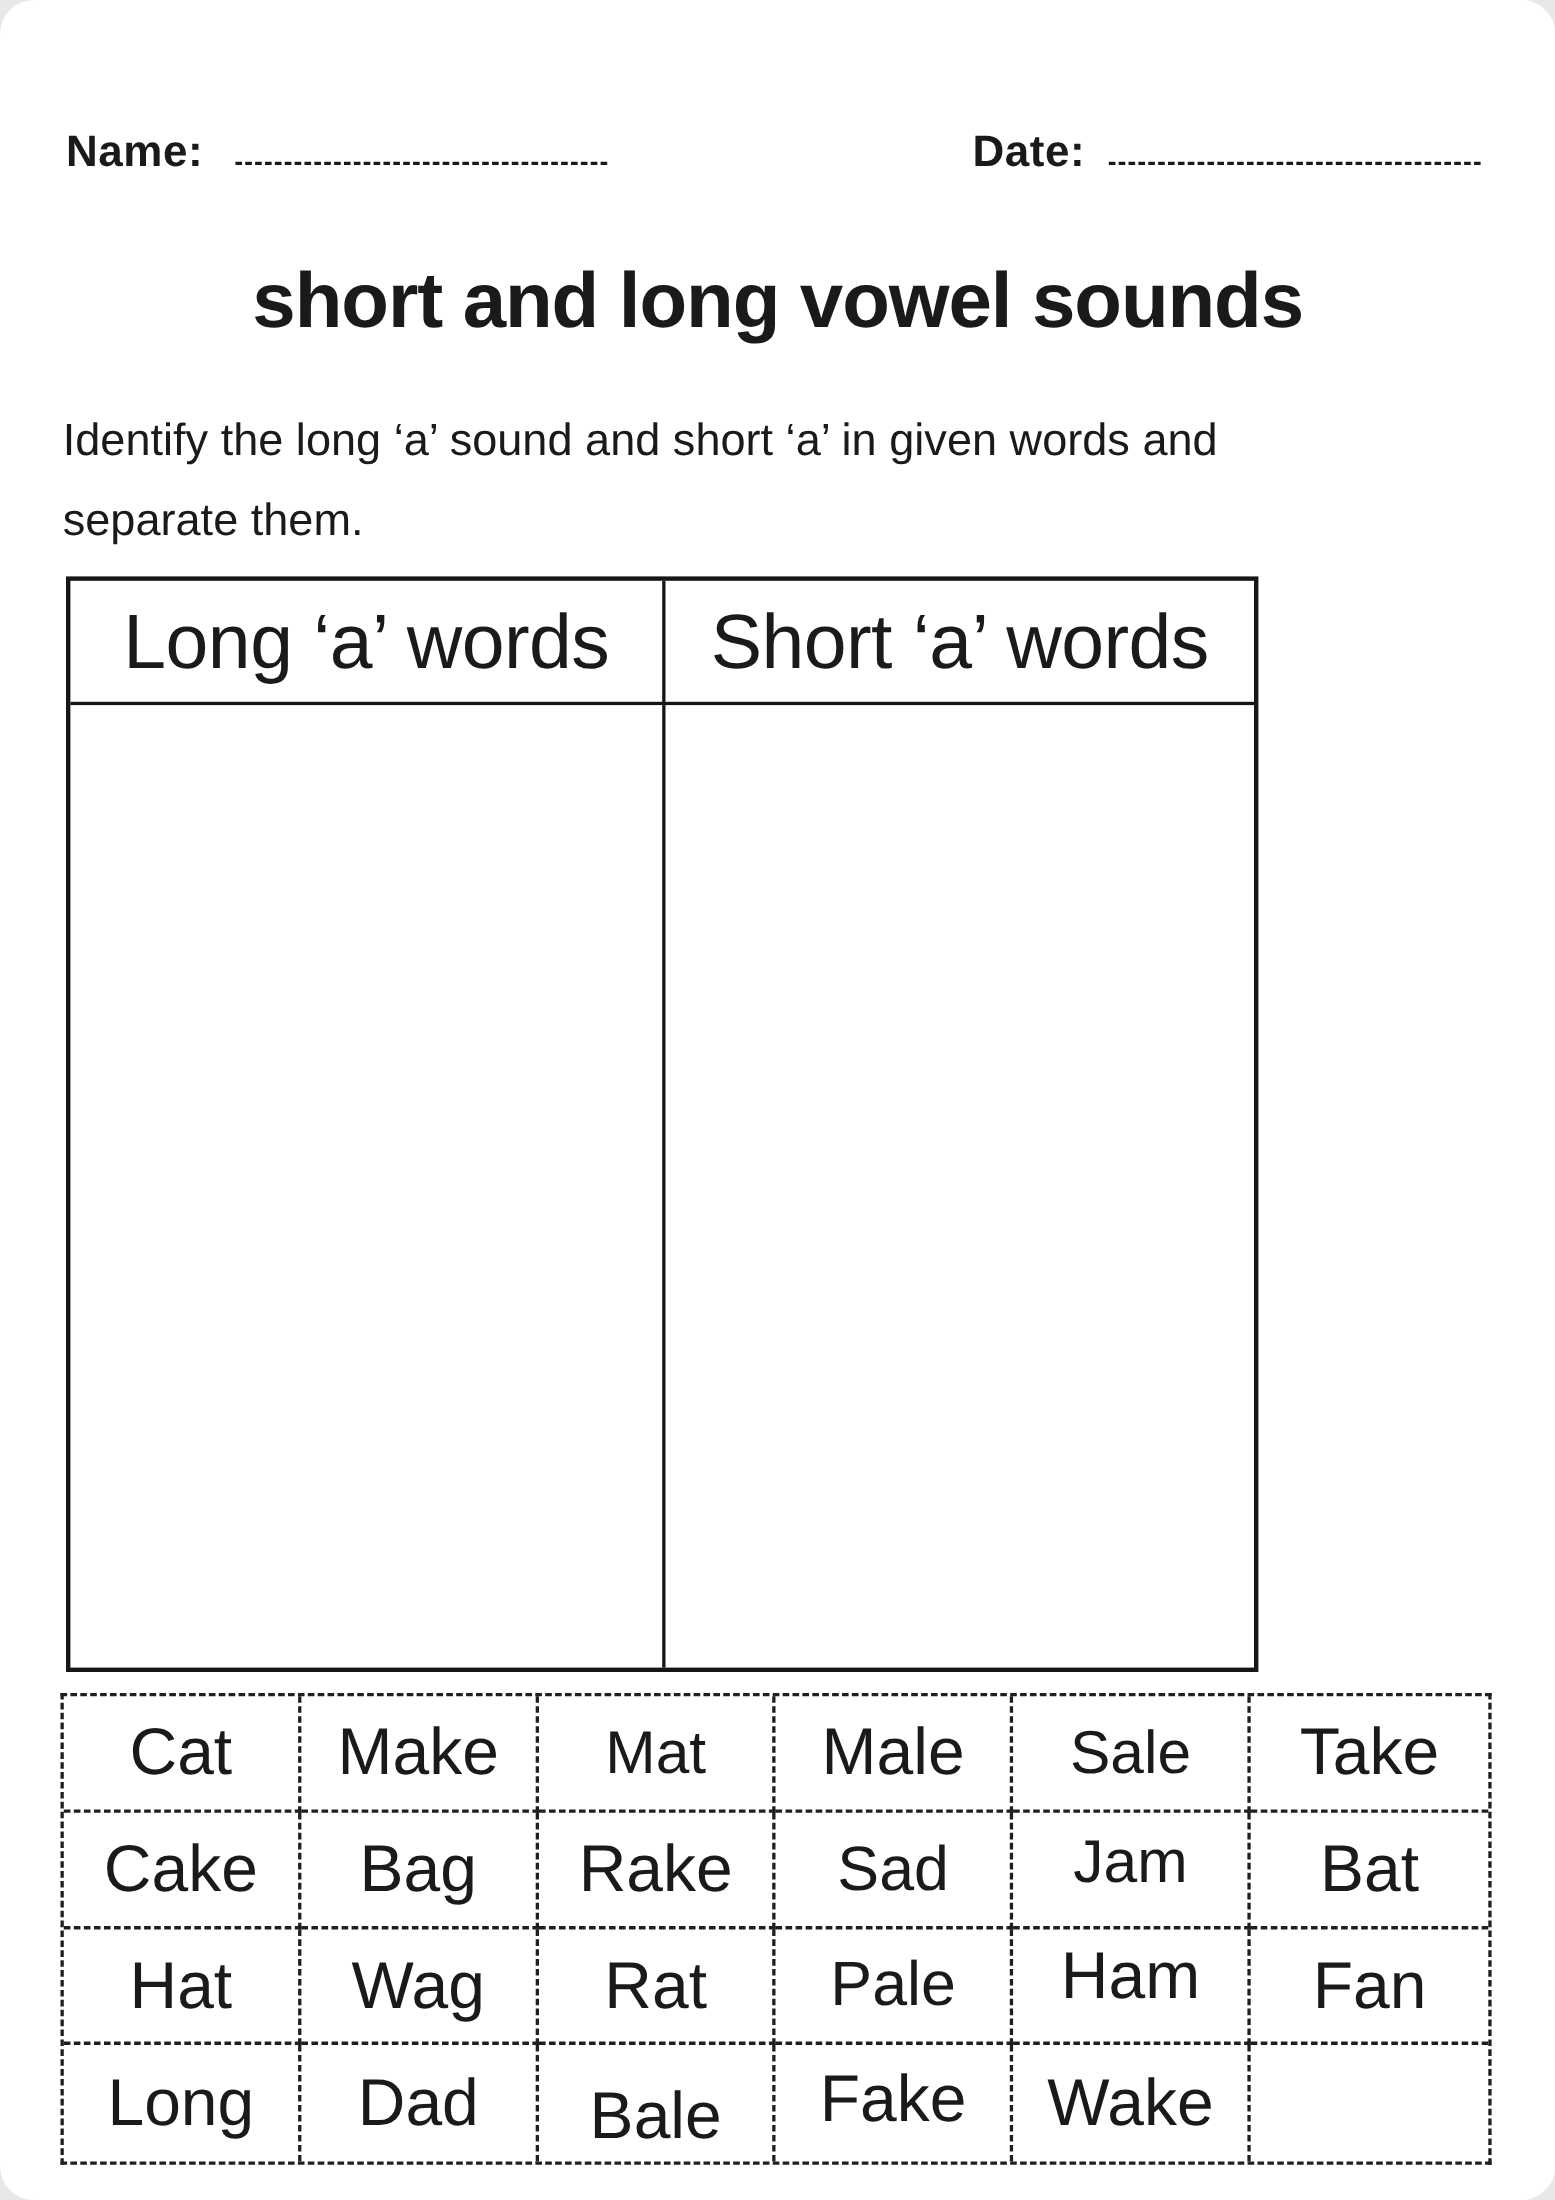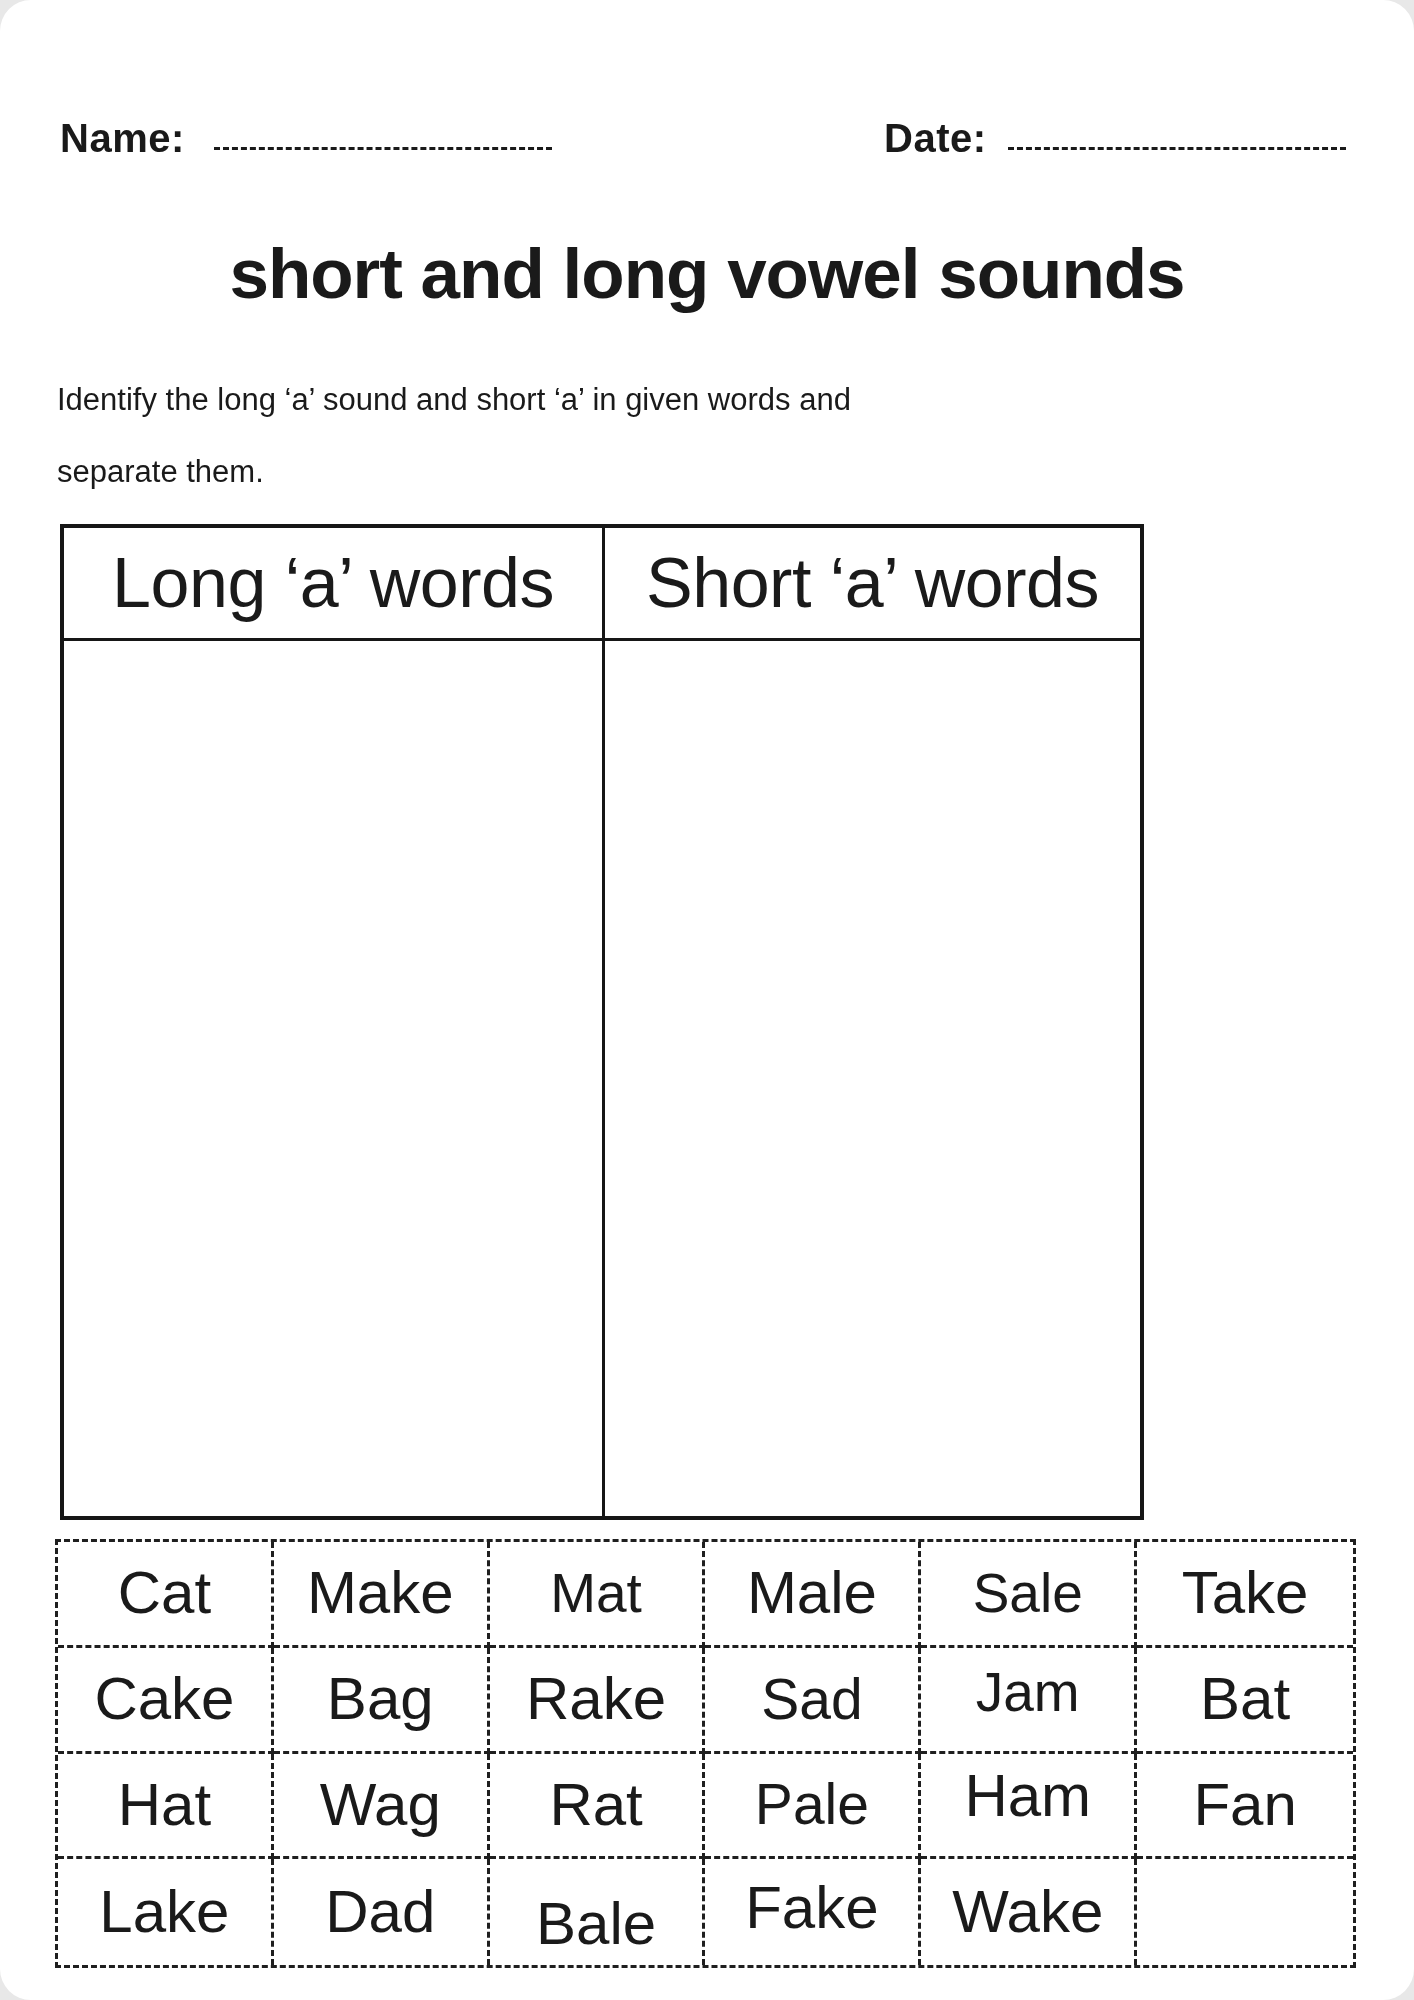--- a/index.html
+++ b/index.html
@@ -30,21 +30,21 @@
   
   .title{
     position:absolute;left:0;right:0;top:238px;
     text-align:center;
     font-size:71px;font-weight:600;letter-spacing:-1px;
     line-height:1;margin:0;
   }
   
   .instructions{
     position:absolute;left:57px;top:364px;width:1300px;
-    font-size:31px;font-weight:400;letter-spacing:0px;
+    font-size:41px;font-weight:400;letter-spacing:0px;
     line-height:72px;
   }
   
   .sort-table{
     position:absolute;left:60px;top:524px;
     width:1084px;height:996px;
     box-sizing:border-box;
     border:4px solid #161616;
     display:grid;
     grid-template-columns:1fr 1fr;
@@ -165,21 +165,21 @@
       <div class="wb-cell">
         <span class="word">Pale</span>
       </div>
       <div class="wb-cell">
         <span class="word">Ham</span>
       </div>
       <div class="wb-cell">
         <span class="word">Fan</span>
       </div>
       <div class="wb-cell">
-        <span class="word">Lake</span>
+        <span class="word">Long</span>
       </div>
       <div class="wb-cell">
         <span class="word">Dad</span>
       </div>
       <div class="wb-cell">
         <span class="word">Bale</span>
       </div>
       <div class="wb-cell">
         <span class="word">Fake</span>
       </div>

